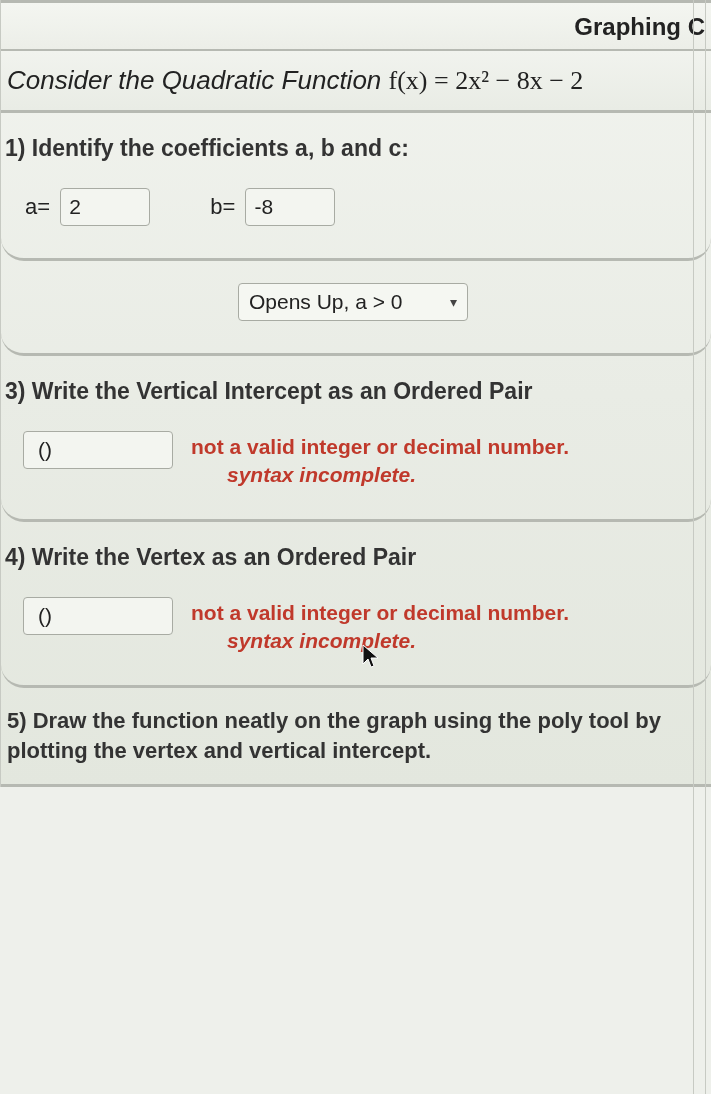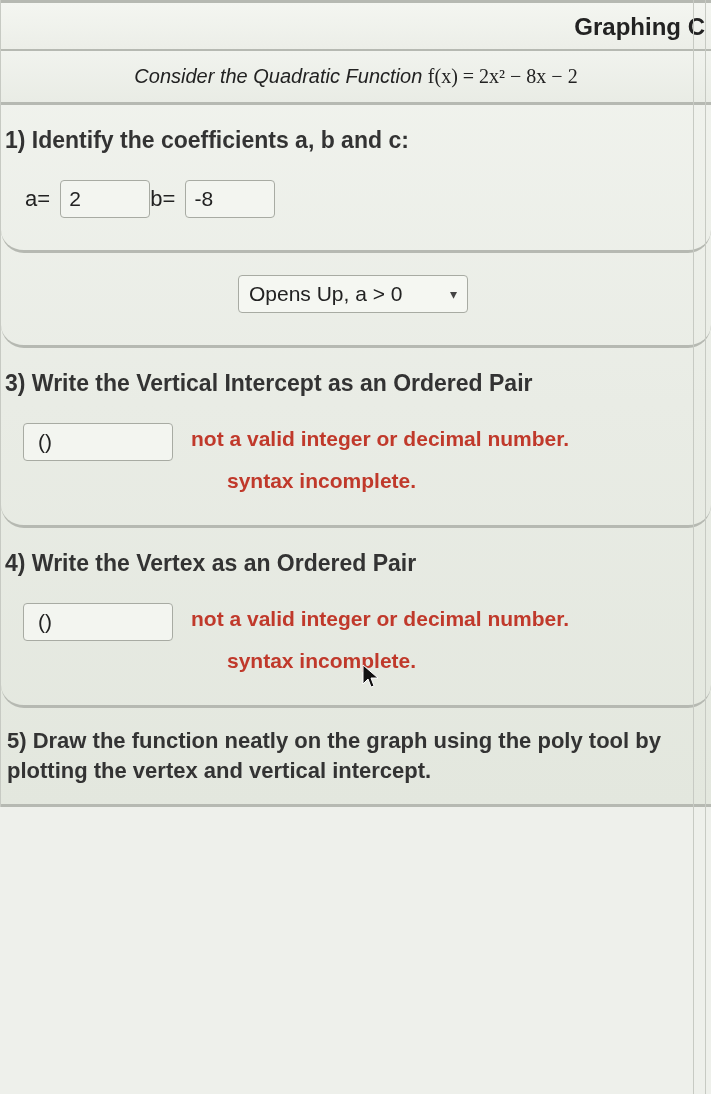--- a/index.html
+++ b/index.html
@@ -20,42 +20,42 @@
     font-size: 24px;
     padding: 10px 6px 8px 6px;
     border-top: 3px solid #b6b9b2;
     border-bottom: 2px solid #b6b9b2;
     background: linear-gradient(180deg,#f4f6f1,#eceee8);
     white-space: nowrap;
     overflow: hidden;
   }
   .prompt {
     font-style: italic;
-    font-size: 20px;
+    font-size: 26px;
     padding: 14px 6px;
     border-bottom: 3px solid #b6b9b2;
     white-space: nowrap;
     overflow: hidden;
     background: linear-gradient(180deg,#f1f3ee,#e9ece5);
-    text-align: center;
   }
   .math { font-family: "Cambria Math", "Times New Roman", serif; font-style: normal; }
   .section {
     padding: 22px 10px 32px 4px;
     border-bottom: 3px solid #b6b9b2;
     border-radius: 23px;
   }
   .qtext {
     font-size: 23px;
     font-weight: 600;
     color: #333;
     margin-bottom: 26px;
   }
   .coeff-row {
     display: flex;
+    gap: 60px;
     align-items: center;
     padding-left: 20px;
     font-size: 22px;
   }
   .coeff-label { margin-right: 4px; }
   input.text, .select {
     font-size: 21px;
     font-family: inherit;
     padding: 6px 8px;
     border: 1px solid #a8aba3;
@@ -83,24 +83,24 @@
   }
   .q3-row, .q4-row {
     display: flex;
     align-items: flex-start;
     gap: 18px;
     padding-left: 18px;
   }
   .err-block {
     display:flex;
     flex-direction:column;
-    gap:18px;
+    gap:4px;
     padding-top:4px;
   }
-  .err-block .err:nth-child(2){ padding-left:36px; }
+  .err-block .err:nth-child(2){ padding-left:36px;font-style:italic; }
   .cursor {
     display:inline-block;
     position: relative;
     width:0;height:0;
   }
   .cursor svg{
     position:absolute; left:0; top:-4px;
   }
   .q5 { padding:18px 10px 18px 6px; border-bottom:3px solid #b6b9b2;}
   .q5 .qtext{ margin-bottom:1px; font-size:22px; line-height:1.35;}

